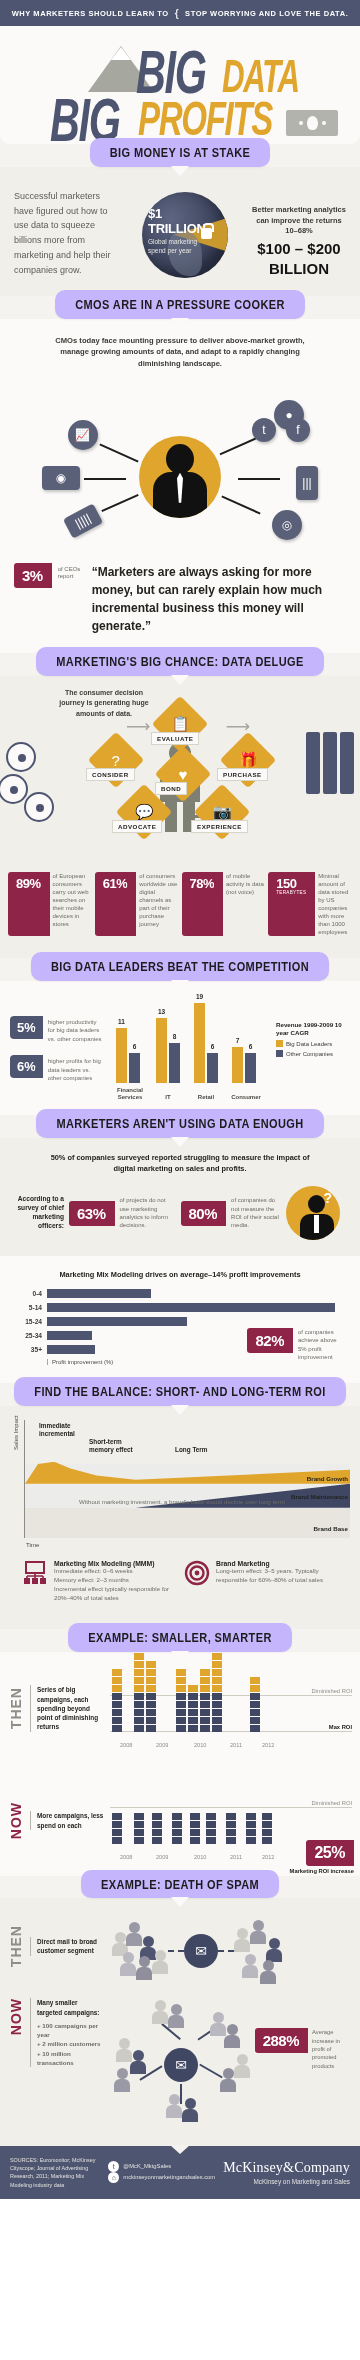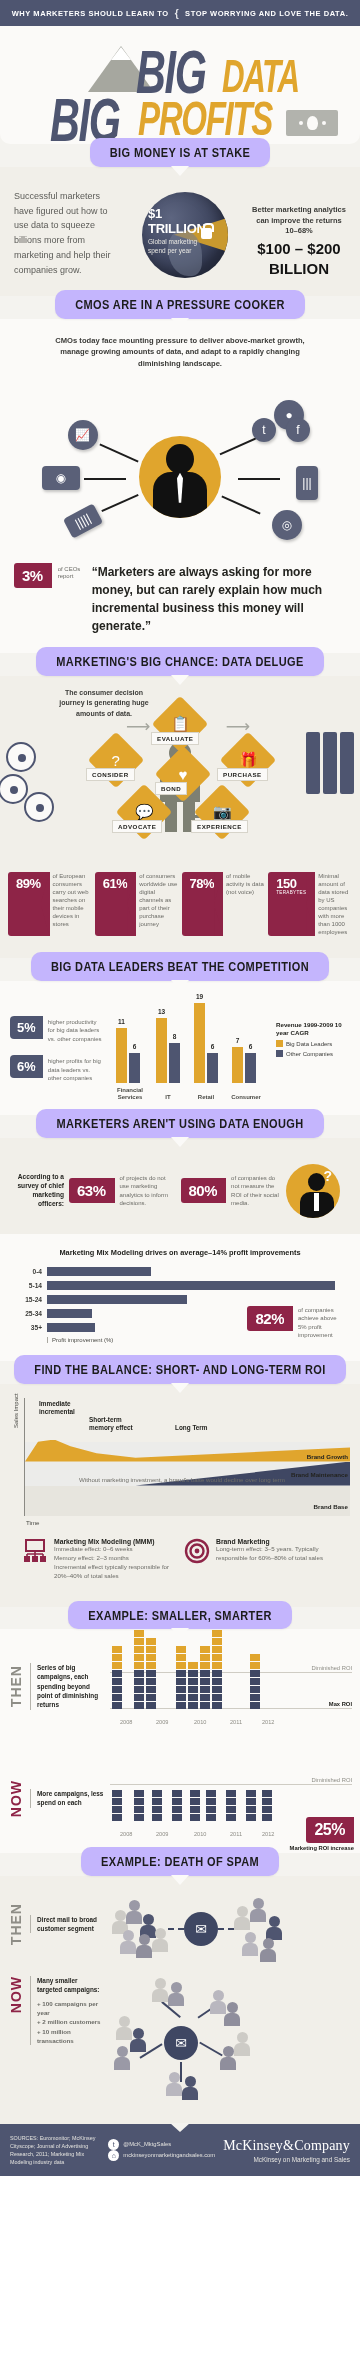--- a/index.html
+++ b/index.html
@@ -570,20 +570,21 @@
     </div>
   </div>
 
   <div class="banner-wrap">
     <div class="banner">
         <h2>MARKETERS AREN'T USING DATA ENOUGH</h2>
       </div>
   </div>
   <div class="sec dots">
     <div class="nud">
+      <div class="nud-intro">50% of companies surveyed reported struggling to measure the impact of digital marketing on sales and profits.</div>
       <div class="nud-row">
         <div class="nud-pre">According to a survey of chief marketing officers:</div>
         <div class="flag">
           <div class="num">63%</div>
         </div>
         <div class="txt" style="font-size:6px;line-height:1.4;color:#6b6b66;width:56px;">of projects do not use marketing analytics to inform decisions.</div>
         <div class="flag">
           <div class="num">80%</div>
         </div>
         <div class="txt" style="font-size:6px;line-height:1.4;color:#6b6b66;width:50px;">of companies do not measure the ROI of their social media.</div>
@@ -1001,20 +1002,26 @@
             </div>
           <div class="pp" style="left:56px;top:96px;">
               <div class="h" style="background:#b9b7bf"></div>
               <div class="b" style="background:#b9b7bf"></div>
             </div>
           <div class="pp" style="left:72px;top:100px;">
               <div class="h" style="background:#4f5570"></div>
               <div class="b" style="background:#4f5570"></div>
             </div>
         </div>
+        <div style="display:flex;gap:4px;align-items:flex-start;padding-top:30px;">
+          <div class="flag">
+            <div class="num">288%</div>
+          </div>
+          <div style="font-size:5.8px;line-height:1.45;color:#6b6b66;width:40px;">Average increase in profit of promoted products</div>
+        </div>
       </div>
     </div>
   </div>
 
   <div class="footer">
     <div class="src">SOURCES: Euromonitor; McKinsey Cityscope; Journal of Advertising Research, 2011; Marketing Mix Modeling industry data</div>
     <div class="soc">
       <div class="r">
           <span class="sico">t</span>
         <span>@McK_MktgSales</span>

